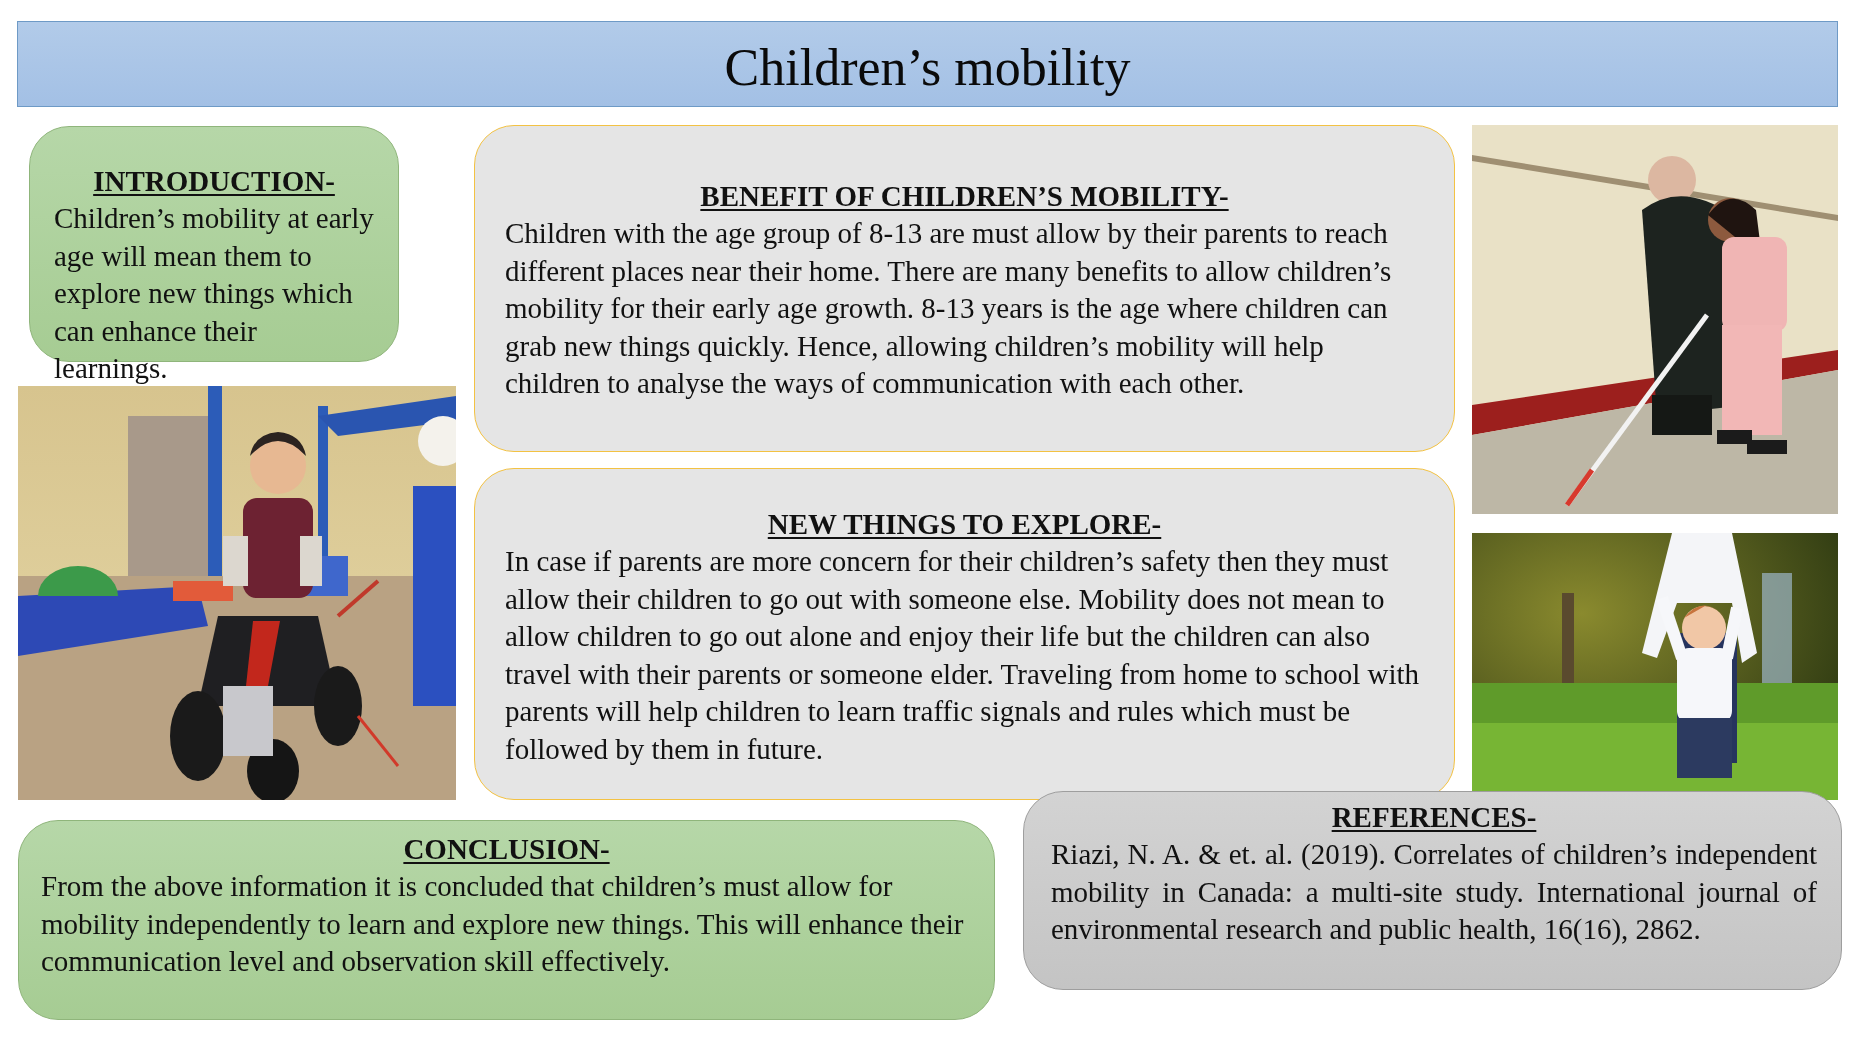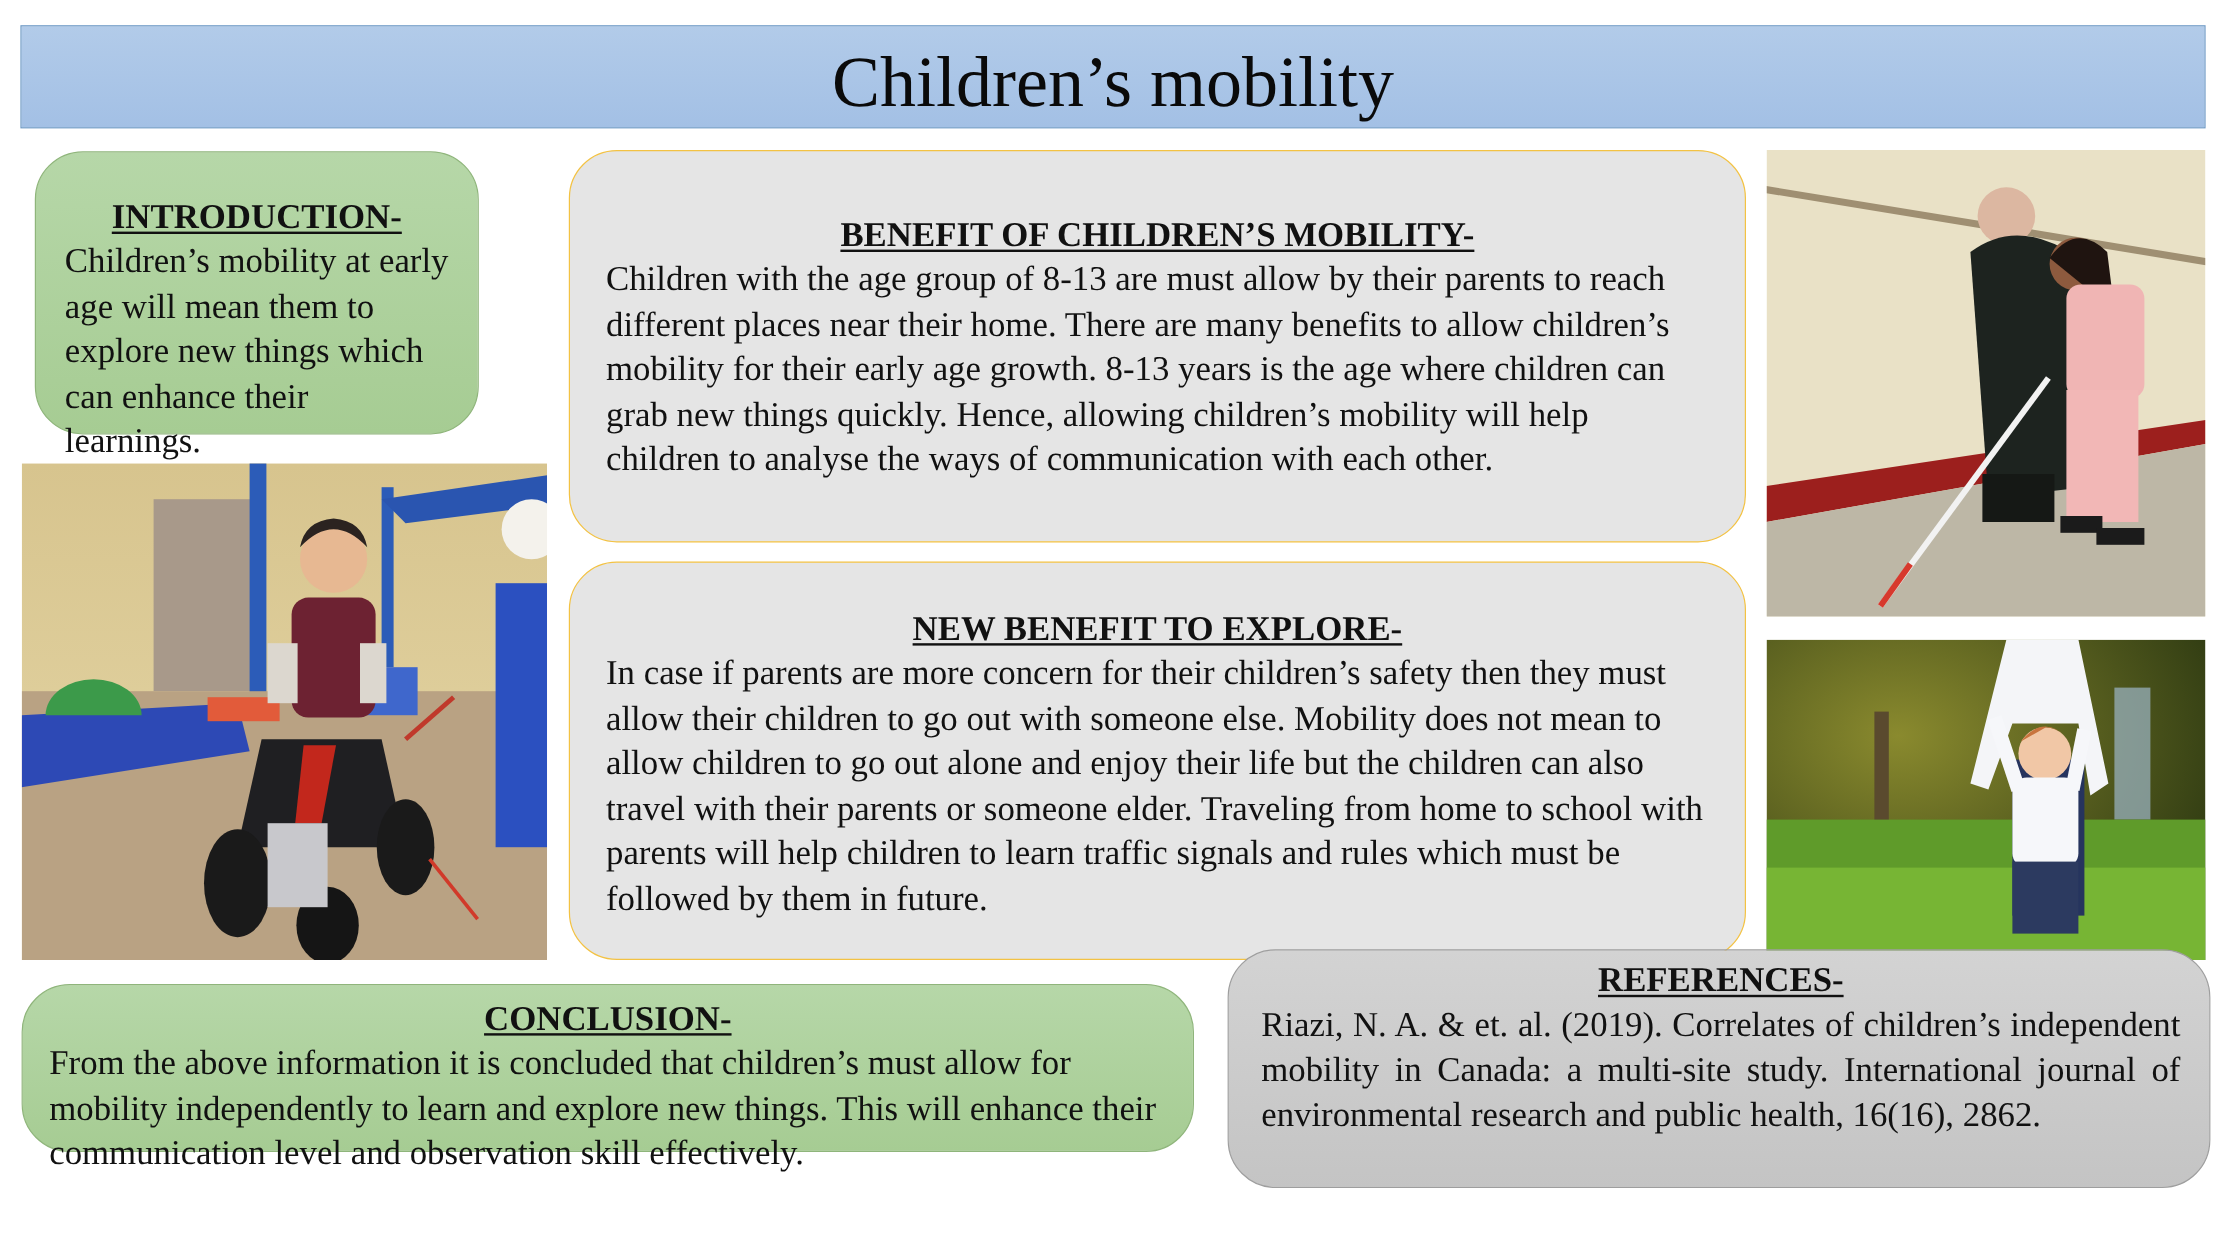--- a/index.html
+++ b/index.html
@@ -4,21 +4,21 @@
 <style>
   html, body { margin: 0; padding: 0; background: #ffffff; }
   body { width: 1867px; height: 1050px; position: relative; overflow: hidden;
          font-family: "Liberation Serif", "DejaVu Serif", serif; color: #111; }
   .abs { position: absolute; box-sizing: border-box; }
 
   .header { left: 17px; top: 21px; width: 1821px; height: 86px;
             background: linear-gradient(#b2cbe9, #a3c0e5);
             border: 1.5px solid #6e9ac6;
             display: flex; align-items: center; justify-content: center; }
-  .header h1 { margin: 0; font-weight: normal; font-size: 60px; line-height: 1; padding-top: 8px; color: #0a0a0a; font-family: Liberation Serif, serif; }
+  .header h1 { margin: 0; font-weight: normal; font-size: 52px; line-height: 1; padding-top: 8px; color: #0a0a0a; font-family: Liberation Serif, serif; }
 
   .panel { border-radius: 40px; padding: 0 22px; }
   .green { background: linear-gradient(#b6d7a8, #a6cc93); border: 1px solid #8fb57b; }
   .orange { background: #e5e5e5; border: 1.5px solid #f3c243; }
   .grey { background: linear-gradient(#d3d3d3, #c4c4c4); border: 1px solid #9e9e9e; }
 
   .heading { font-weight: bold; text-decoration: underline; text-decoration-thickness: 2px;
              text-underline-offset: 3px; text-align: center; font-size: 29px; line-height: 37px; margin: 0; }
   .body-text { font-size: 29px; line-height: 37.5px; margin: 0; }
   .center { text-align: left; }
@@ -76,21 +76,21 @@
     <line x1="340" y1="330" x2="380" y2="380" stroke="#d13a2a" stroke-width="3"></line>
   </svg>
 </div>
 
 <div class="abs panel orange" style="left:474px; top:125px; width:981px; height:327px; padding: 52px 30px 0 30px;">
   <p class="heading">BENEFIT OF CHILDREN’S MOBILITY-</p>
   <p class="body-text center">Children with the age group of 8-13 are must allow by their parents to reach different places near their home. There are many benefits to allow children’s mobility for their early age growth. 8-13 years is the age where children can grab new things quickly. Hence, allowing children’s mobility will help children to analyse the ways of communication with each other.</p>
 </div>
 
 <div class="abs panel orange" style="left:474px; top:468px; width:981px; height:332px; padding: 37px 30px 0 30px;">
-  <p class="heading">NEW BENEFIT TO EXPLORE-</p>
+  <p class="heading">NEW THINGS TO EXPLORE-</p>
   <p class="body-text center">In case if parents are more concern for their children’s safety then they must allow their children to go out with someone else. Mobility does not mean to allow children to go out alone and enjoy their life but the children can also travel with their parents or someone elder. Traveling from home to school with parents will help children to learn traffic signals and rules which must be followed by them in future.</p>
 </div>
 
 <div class="abs photo" style="left:1472px; top:125px; width:366px; height:389px;">
   <svg viewBox="0 0 366 389" preserveAspectRatio="none">
     <rect width="366" height="389" fill="#e9e1c6"></rect>
     <polygon points="0,30 366,90 366,96 0,36" fill="#9f8f72"></polygon>
     <polygon points="0,280 366,225 366,245 0,310" fill="#9c1f1d"></polygon>
     <polygon points="0,310 366,245 366,389 0,389" fill="#bdb7a6"></polygon>
 
@@ -129,21 +129,21 @@
 
     <circle cx="232" cy="95" r="22" fill="#f1c7a6"></circle>
     <path d="M212 85 q20 -25 42 0 q-10 -12 -21 -12 z" fill="#c8743d"></path>
     <rect x="205" y="115" width="55" height="75" rx="12" fill="#f6f7fa"></rect>
     <rect x="205" y="185" width="55" height="60" fill="#2c3a60"></rect>
     <line x1="210" y1="125" x2="190" y2="65" stroke="#f6f7fa" stroke-width="12"></line>
     <line x1="255" y1="125" x2="265" y2="75" stroke="#f6f7fa" stroke-width="12"></line>
   </svg>
 </div>
 
-<div class="abs panel green" style="left:18px; top:820px; width:977px; height:140px; padding: 10px 22px 0 22px;">
+<div class="abs panel green" style="left:18px; top:820px; width:977px; height:200px; padding: 10px 22px 0 22px;">
   <p class="heading">CONCLUSION-</p>
   <p class="body-text center">From the above information it is concluded that children’s must allow for mobility independently to learn and explore new things. This will enhance their communication level and observation skill effectively.</p>
 </div>
 
 <div class="abs panel grey" style="left:1023px; top:791px; width:819px; height:199px; padding: 7px 24px 0 27px;">
   <p class="heading">REFERENCES-</p>
   <p class="body-text justify">Riazi, N. A. &amp; et. al. (2019). Correlates of children’s independent mobility in Canada: a multi-site study. International journal of environmental research and public health, 16(16), 2862.</p>
 </div>
 
 </body></html>

